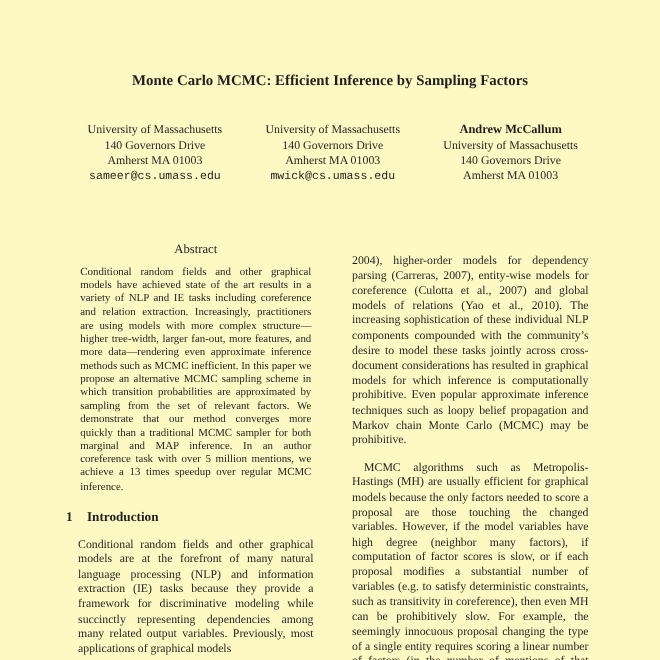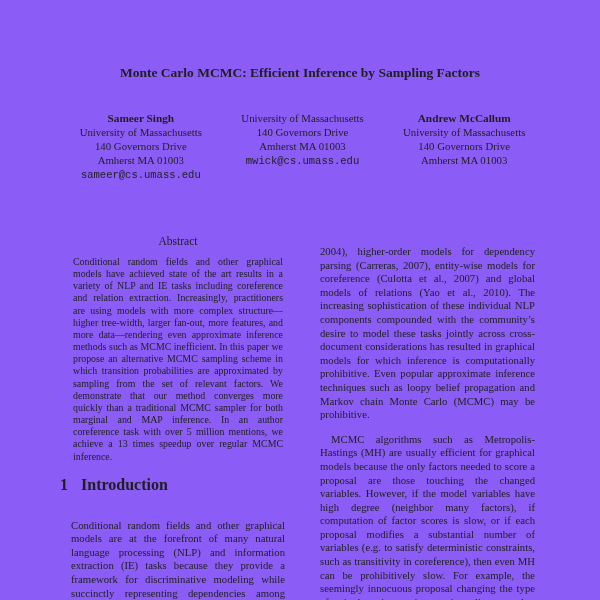--- a/index.html
+++ b/index.html
@@ -1,20 +1,20 @@
 <!DOCTYPE html>
 <html lang="en"><head>
 <meta charset="utf-8">
 <style>
   html, body { margin: 0; padding: 0; background: #ffffff; }
   .page {
     position: relative;
     width: 600px;
     height: 600px;
-    background: #8b5cf6;
+    background: #fef9c3;
     overflow: hidden;
     font-family: "Liberation Serif", serif;
     color: #1f1f1f;
   }
   .paper-title {
     margin: 0;
     padding-top: 64px;
     text-align: center;
     font-size: 13.5px;
     line-height: 17px;
@@ -56,22 +56,22 @@
     margin: 0 0 8px 0;
   }
   .abstract-body {
     margin: 0 13px;
     font-size: 9.9px;
     line-height: 12.15px;
     text-align: justify;
     hyphens: auto;
   }
   .section-heading {
-    margin: 14px 0 27px 0;
-    font-size: 16px;
+    margin: 14px 0 11px 0;
+    font-size: 12px;
     line-height: 15px;
     font-weight: bold;
   }
   .sec-num { margin-right: 13px; }
   .body-par {
     margin: 11px;
     font-size: 10.7px;
     line-height: 13.6px;
     text-align: justify;
     hyphens: auto;
@@ -81,21 +81,20 @@
 </style>
 </head>
 <body>
 
 <div class="page">
 
   <h1 class="paper-title">Monte Carlo MCMC: Efficient Inference by Sampling Factors</h1>
 
   <div class="authors-row">
     <div class="author-block">
-      <div class="author-name">Sameer Singh</div>
       <div class="author-affiliation">University of Massachusetts</div>
       <div class="author-address">140 Governors Drive</div>
       <div class="author-address">Amherst MA 01003</div>
       <div class="author-email">sameer@cs.umass.edu</div>
     </div>
     <div class="author-block">
       <div class="author-affiliation">University of Massachusetts</div>
       <div class="author-address">140 Governors Drive</div>
       <div class="author-address">Amherst MA 01003</div>
       <div class="author-email">mwick@cs.umass.edu</div>

